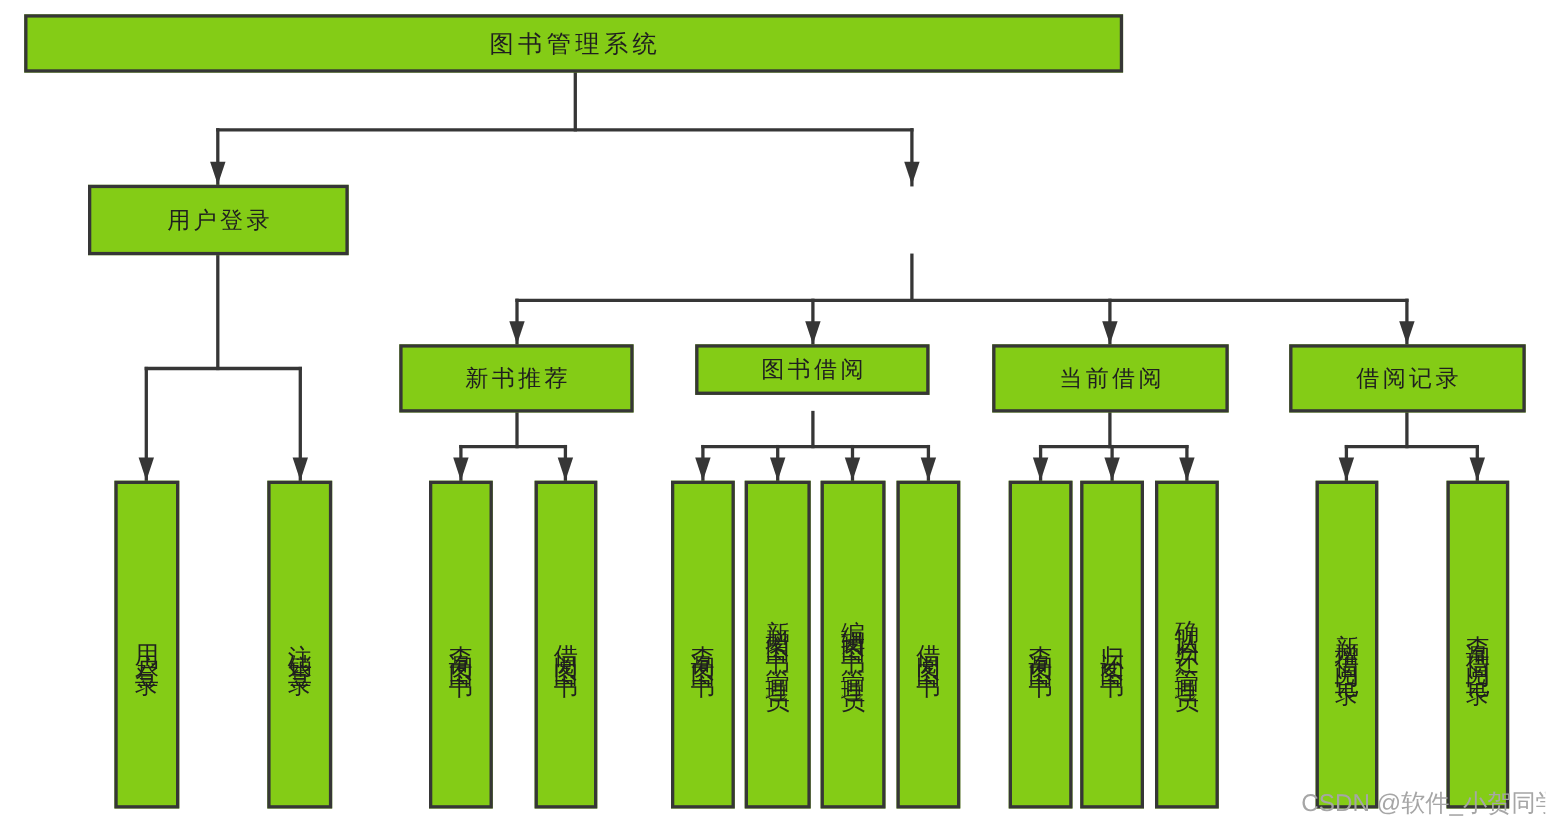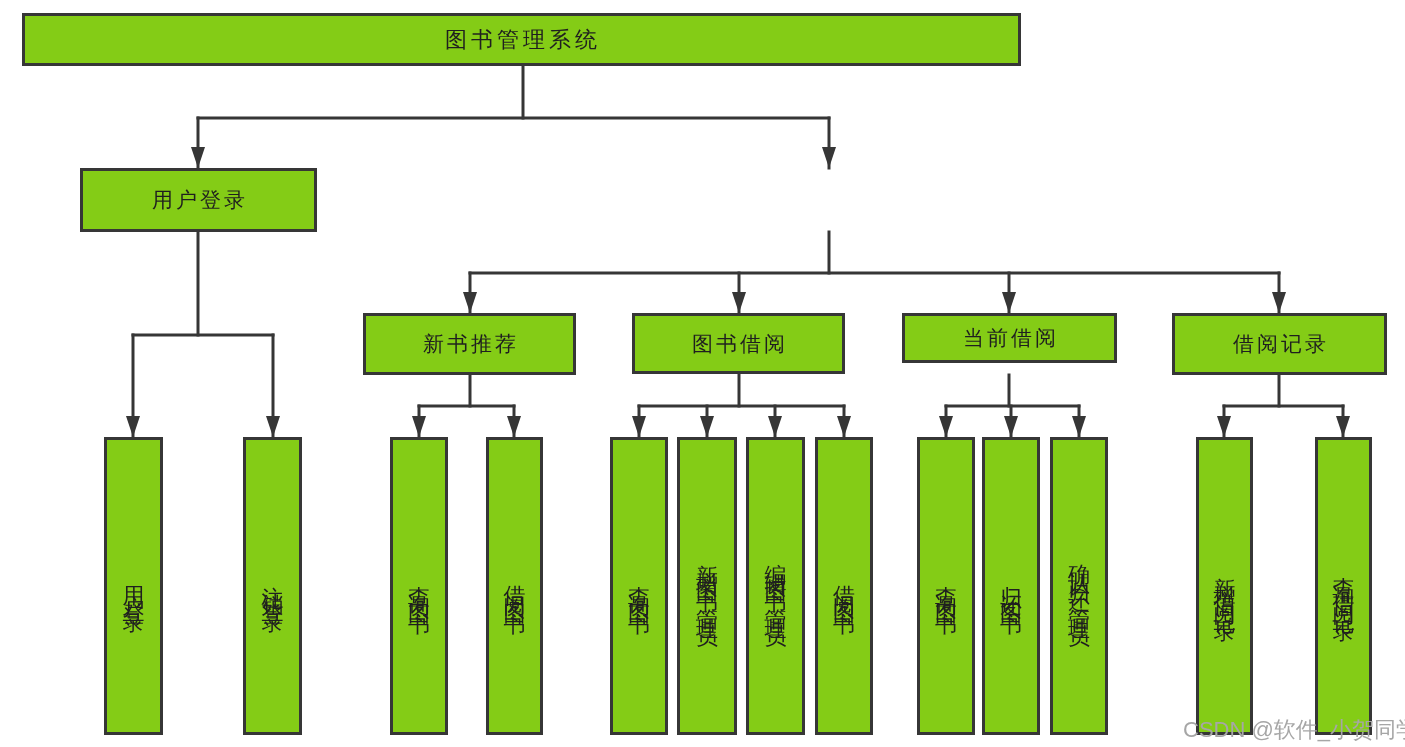--- a/index.html
+++ b/index.html
@@ -124,24 +124,24 @@
     <span class="lbl">图书管理系统</span>
   </div>
 
   <div class="node" style="left:80px;top:168px;width:237px;height:64px">
     <span class="lbl">用户登录</span>
   </div>
 
   <div class="node" style="left:363px;top:313px;width:213px;height:62px">
     <span class="lbl">新书推荐</span>
   </div>
-  <div class="node" style="left:632px;top:313px;width:213px;height:61px">
+  <div class="node" style="left:632px;top:313px;width:213px;height:46px">
     <span class="lbl">图书借阅</span>
   </div>
-  <div class="node" style="left:902px;top:313px;width:215px;height:50px">
+  <div class="node" style="left:902px;top:313px;width:215px;height:62px">
     <span class="lbl">当前借阅</span>
   </div>
   <div class="node" style="left:1172px;top:313px;width:215px;height:62px">
     <span class="lbl">借阅记录</span>
   </div>
 
   <div class="node leaf" style="left:104px;top:437px;width:59px;height:298px">
     <span class="lbl">用户登录</span>
   </div>
   <div class="node leaf" style="left:243px;top:437px;width:59px;height:298px">

